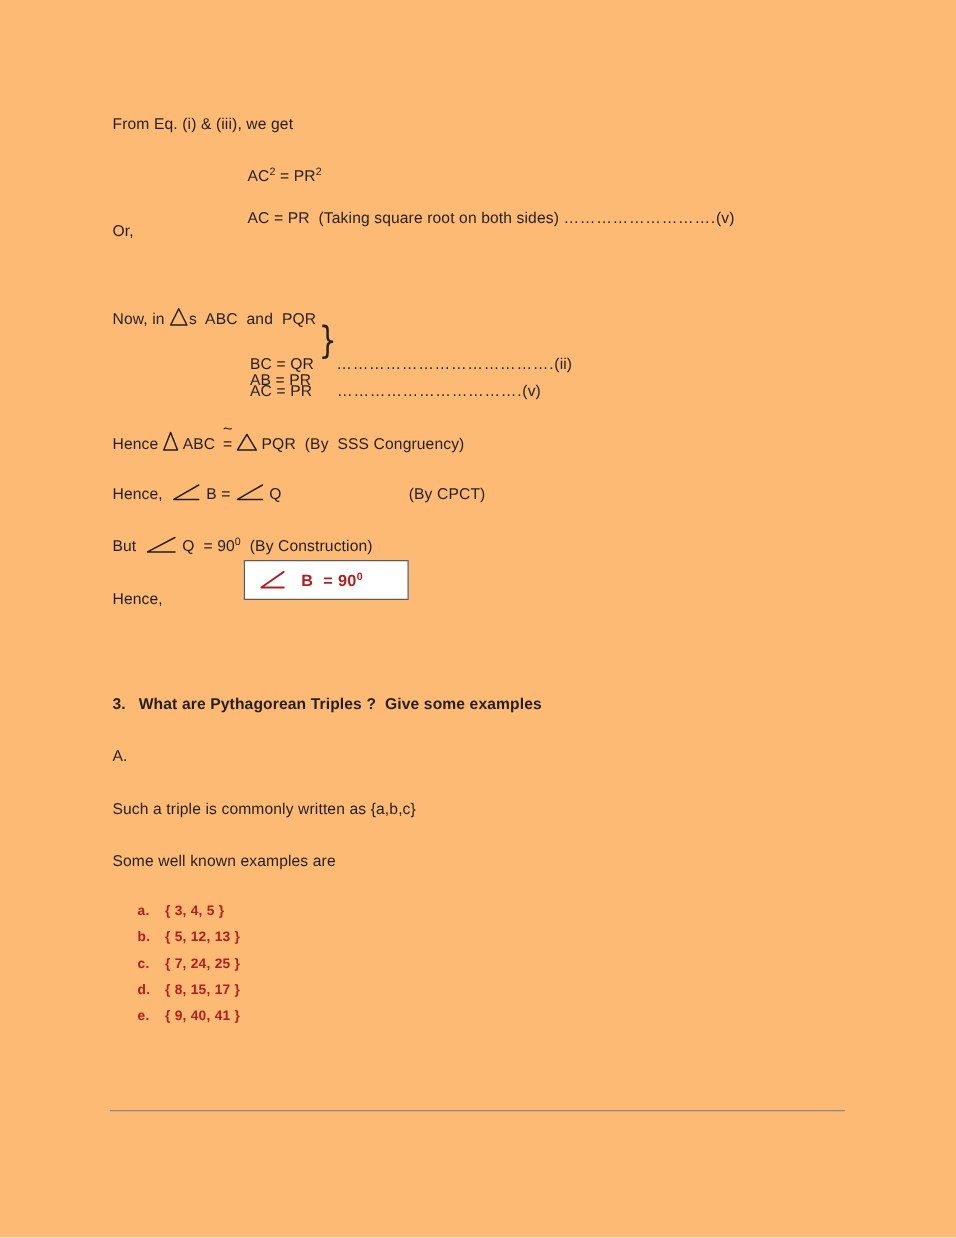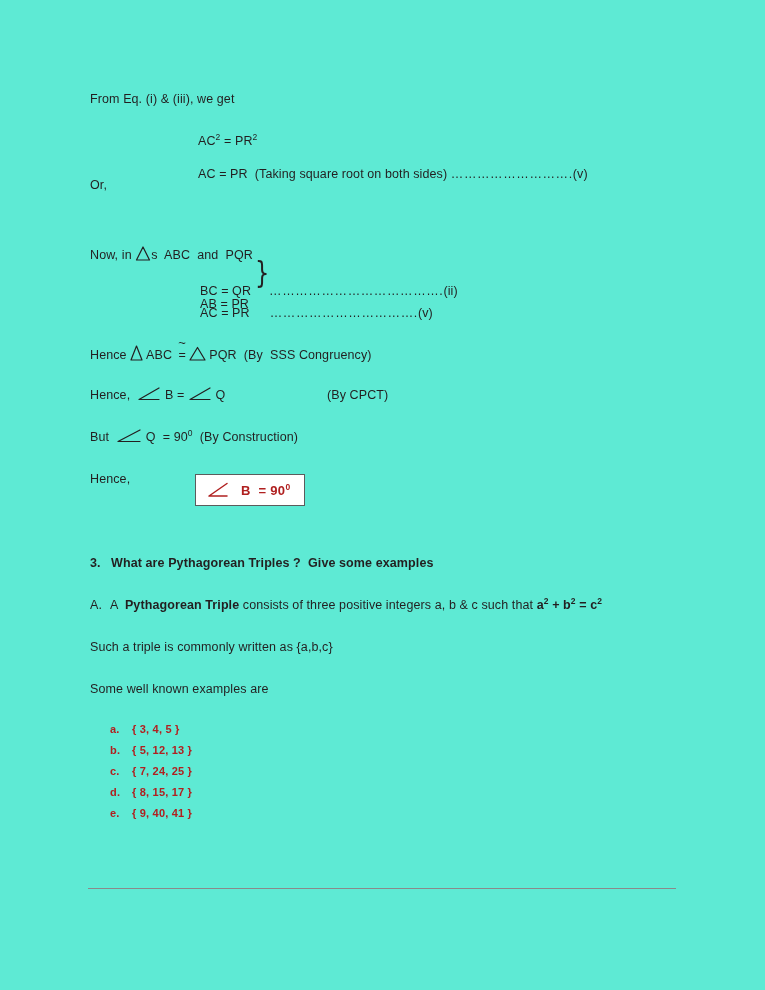--- a/index.html
+++ b/index.html
@@ -11,21 +11,21 @@
     width: 765px;
     height: 990px;
     position: relative;
     font-family: "Liberation Sans", sans-serif;
     color: #1a1a1a;
     overflow: hidden;
   }
   .page {
     position: absolute;
     inset: 0;
-    background: #5eead4;
+    background: #fdba74;
   }
   .ln {
     position: absolute;
     font-size: 12.5px;
     line-height: 16px;
     white-space: pre;
     color: #231f20;
     letter-spacing: 0.1px;
   }
   .sup {
@@ -158,36 +158,35 @@
         </svg></span><span> Q</span></div>
 
   <div class="ln" style="left:327px; top:387px;">(By CPCT)</div>
 
   <div class="ln" style="left:90px; top:429px;"><span>But  </span><span class="ang"><svg width="26" height="14" viewBox="0 0 26 14">
           <path d="M24 1 L2 12.5 L24 12.5" fill="none" stroke="#231f20" stroke-width="1.2" stroke-linecap="round" stroke-linejoin="round"></path>
         </svg></span><span> Q  = 90</span><span class="sup">0</span><span>  (By Construction)</span></div>
 
   <div class="ln" style="left:90px; top:471px;">Hence,</div>
 
-  <div class="answer-box" style="left:195px; top:474px; width:110px; height:32px;">
+  <div class="answer-box" style="left:195px; top:448px; width:132px; height:32px;">
     <span class="ang">
         <svg width="22" height="16" viewBox="0 0 22 16">
           <path d="M20 1.5 L2 14 L20 14" fill="none" stroke="#b02020" stroke-width="1.5" stroke-linecap="round" stroke-linejoin="round"></path>
         </svg>
       </span>
     <span class="txt"><span>B  = 90</span><span class="sup">0</span></span>
   </div>
 
   <div class="ln b" style="left:90px; top:555px;">3.</div>
 
   <div class="ln b" style="left:111px; top:555px;">What are Pythagorean Triples ?  Give some examples</div>
 
   <div class="ln" style="left:90px; top:597px;">A.</div>
 
-  <div class="ln" style="left:110px; top:597px;"><span>A  </span><span class="b">Pythagorean Triple</span><span> consists of three positive integers a, b &amp; c such that </span><span class="b">a</span><span class="sup b">2</span><span class="b"> + b</span><span class="sup b">2</span><span class="b"> = c</span><span class="sup b">2</span></div>
 
   <div class="ln" style="left:90px; top:639px;">Such a triple is commonly written as {a,b,c}</div>
 
   <div class="ln" style="left:90px; top:681px;">Some well known examples are</div>
 
   <div class="triple-row" style="left:110px; top:723px;"><span class="marker">a.</span><span>{ 3, 4, 5 }</span></div>
 
   <div class="triple-row" style="left:110px; top:744px;"><span class="marker">b.</span><span>{ 5, 12, 13 }</span></div>
 
   <div class="triple-row" style="left:110px; top:765px;"><span class="marker">c.</span><span>{ 7, 24, 25 }</span></div>

